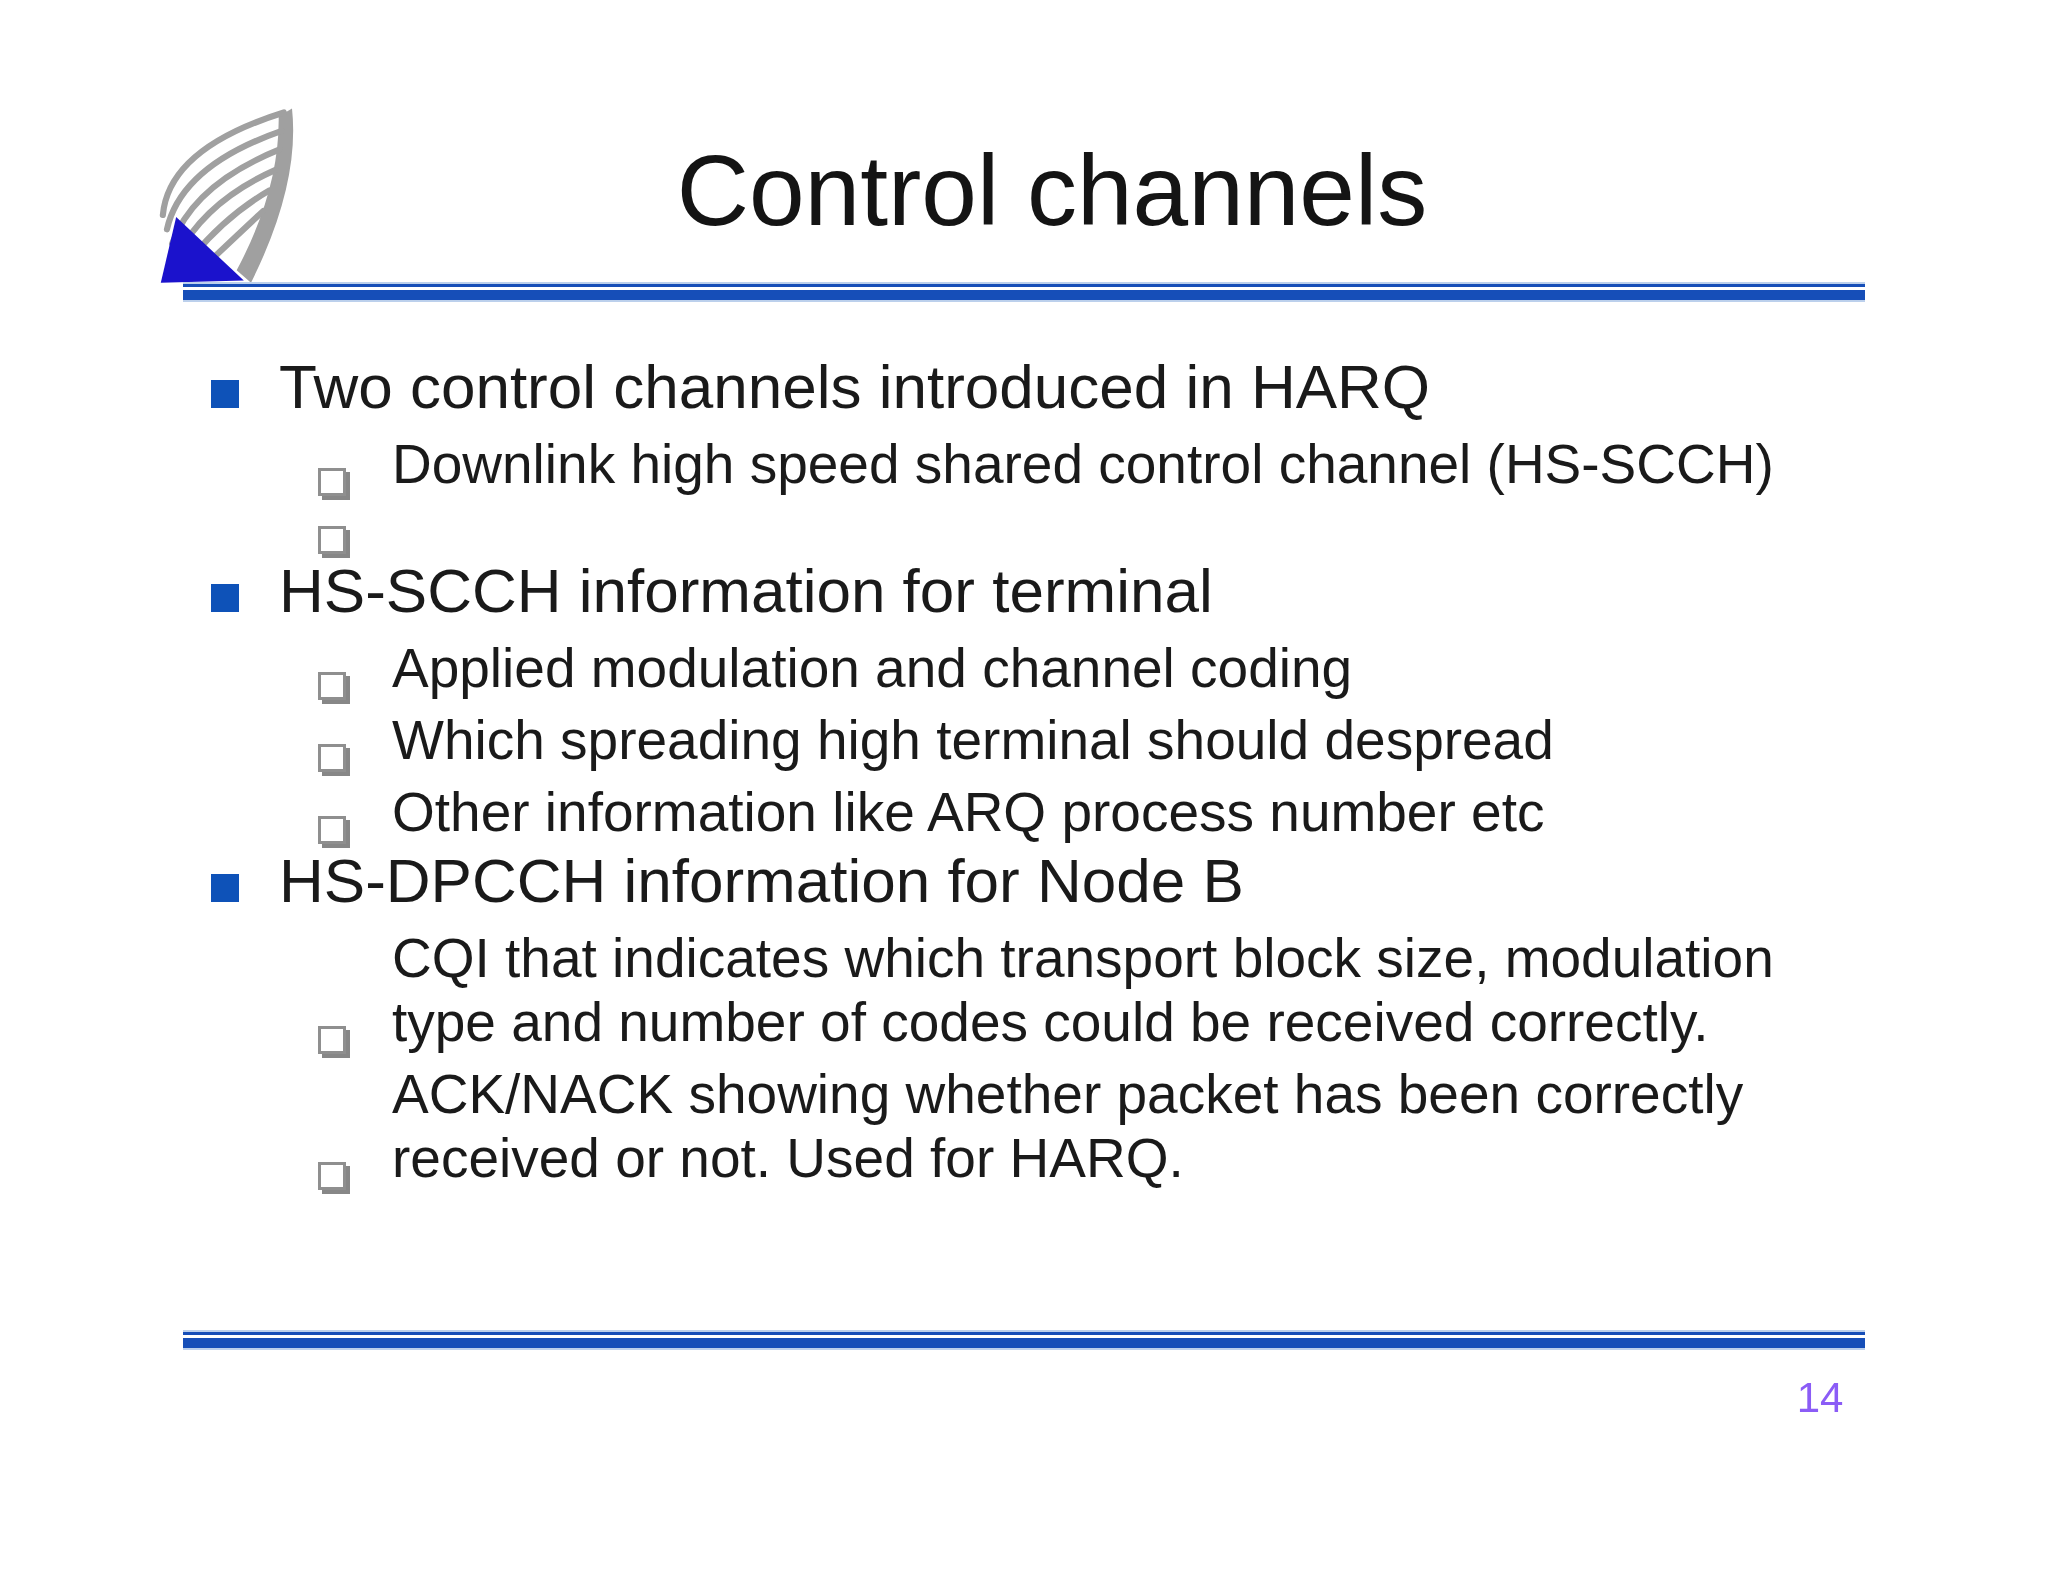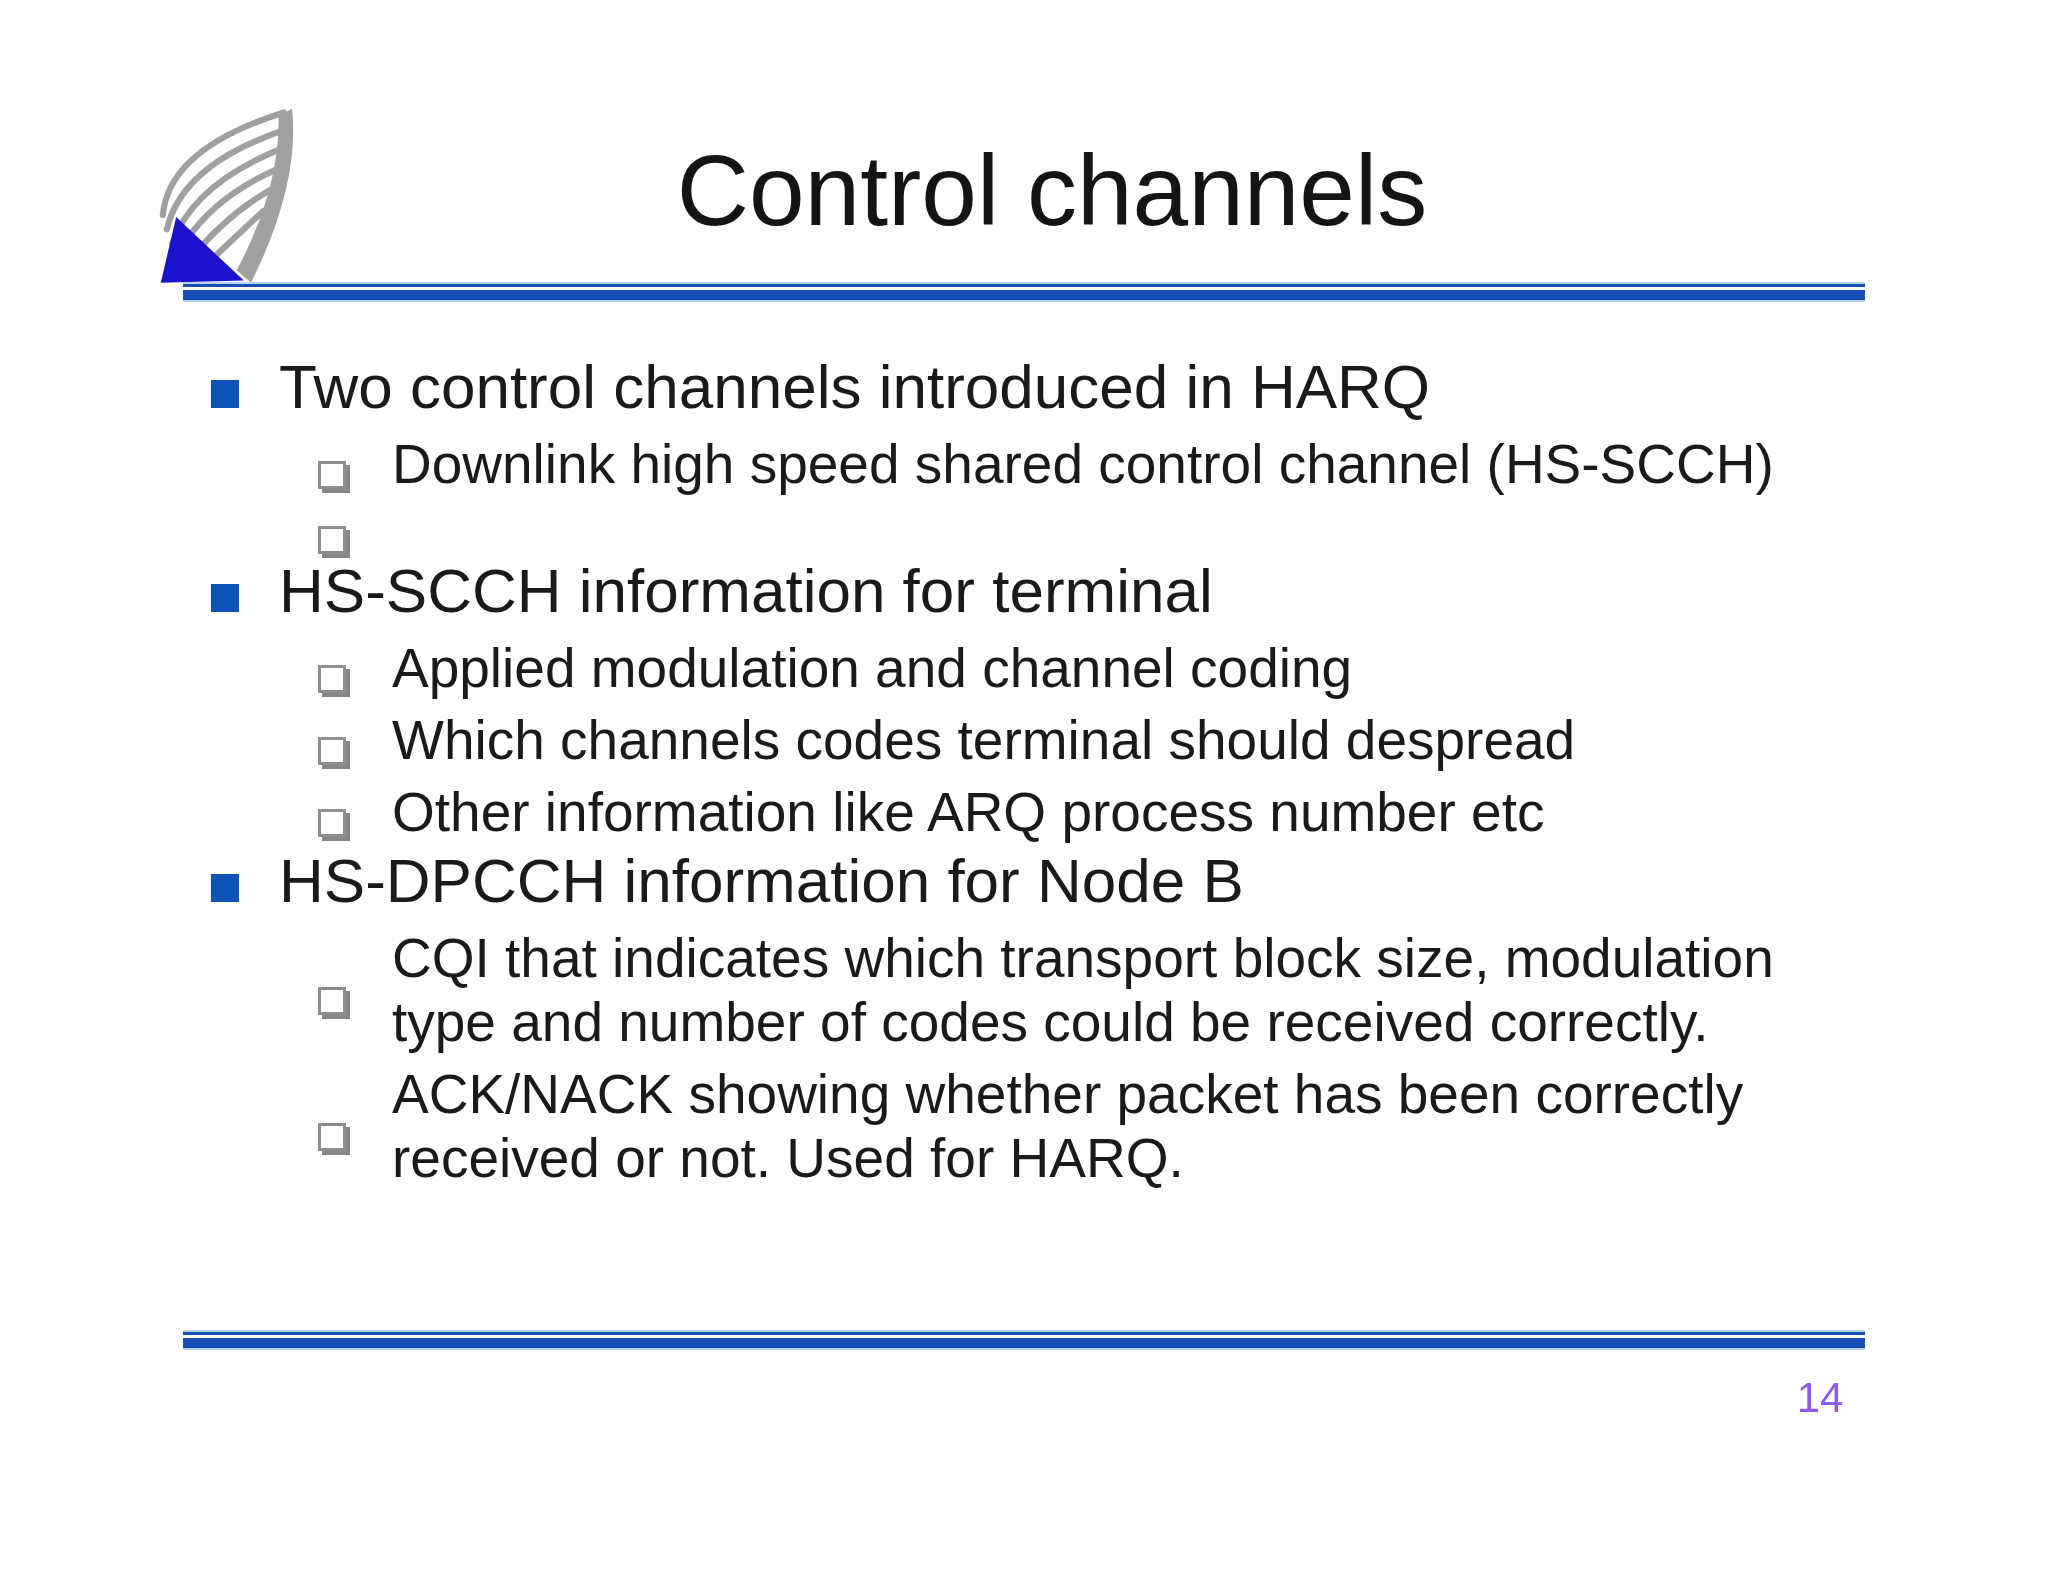--- a/index.html
+++ b/index.html
@@ -31,21 +31,21 @@
   
   .content{position:absolute;left:205px;top:350px;right:100px;}
   .l1{display:flex;align-items:flex-start;}
   .l1:first-child{margin-top:0;}
   .l1 .sq{
     flex:none;width:28px;height:28px;
     background:var(--bullet,#0e52b8);
     margin:30px 40px 0 6px;
   }
   .l1 .txt{font-size:62px;line-height:74px;white-space:pre-line;}
-  .l2{display:flex;align-items:center;margin-left:113px;margin-top:8px;}
+  .l2{display:flex;align-items:flex-end;margin-left:113px;margin-top:8px;}
   .l2 .sq{
     flex:none;width:22px;height:22px;
     background:#ffffff;
     border:3px solid #8f8f8f;
     box-shadow:4px 4px 0 #878787;
     margin:22px 46px 0 0;
   }
   .l2 .txt{font-size:55px;line-height:64px;white-space:pre-line;}
   
   .page-number{
@@ -98,21 +98,21 @@
     <div class="l1">
       <span class="sq"></span>
       <span class="txt">HS-SCCH information for terminal</span>
     </div>
     <div class="l2">
       <span class="sq"></span>
       <span class="txt">Applied modulation and channel coding</span>
     </div>
     <div class="l2">
       <span class="sq"></span>
-      <span class="txt">Which channels codes terminal should despread</span>
+      <span class="txt">Which spreading high terminal should despread</span>
     </div>
     <div class="l2">
       <span class="sq"></span>
       <span class="txt">Other information like ARQ process number etc</span>
     </div>
 
     <div class="l1">
       <span class="sq"></span>
       <span class="txt">HS-DPCCH information for Node B</span>
     </div>

